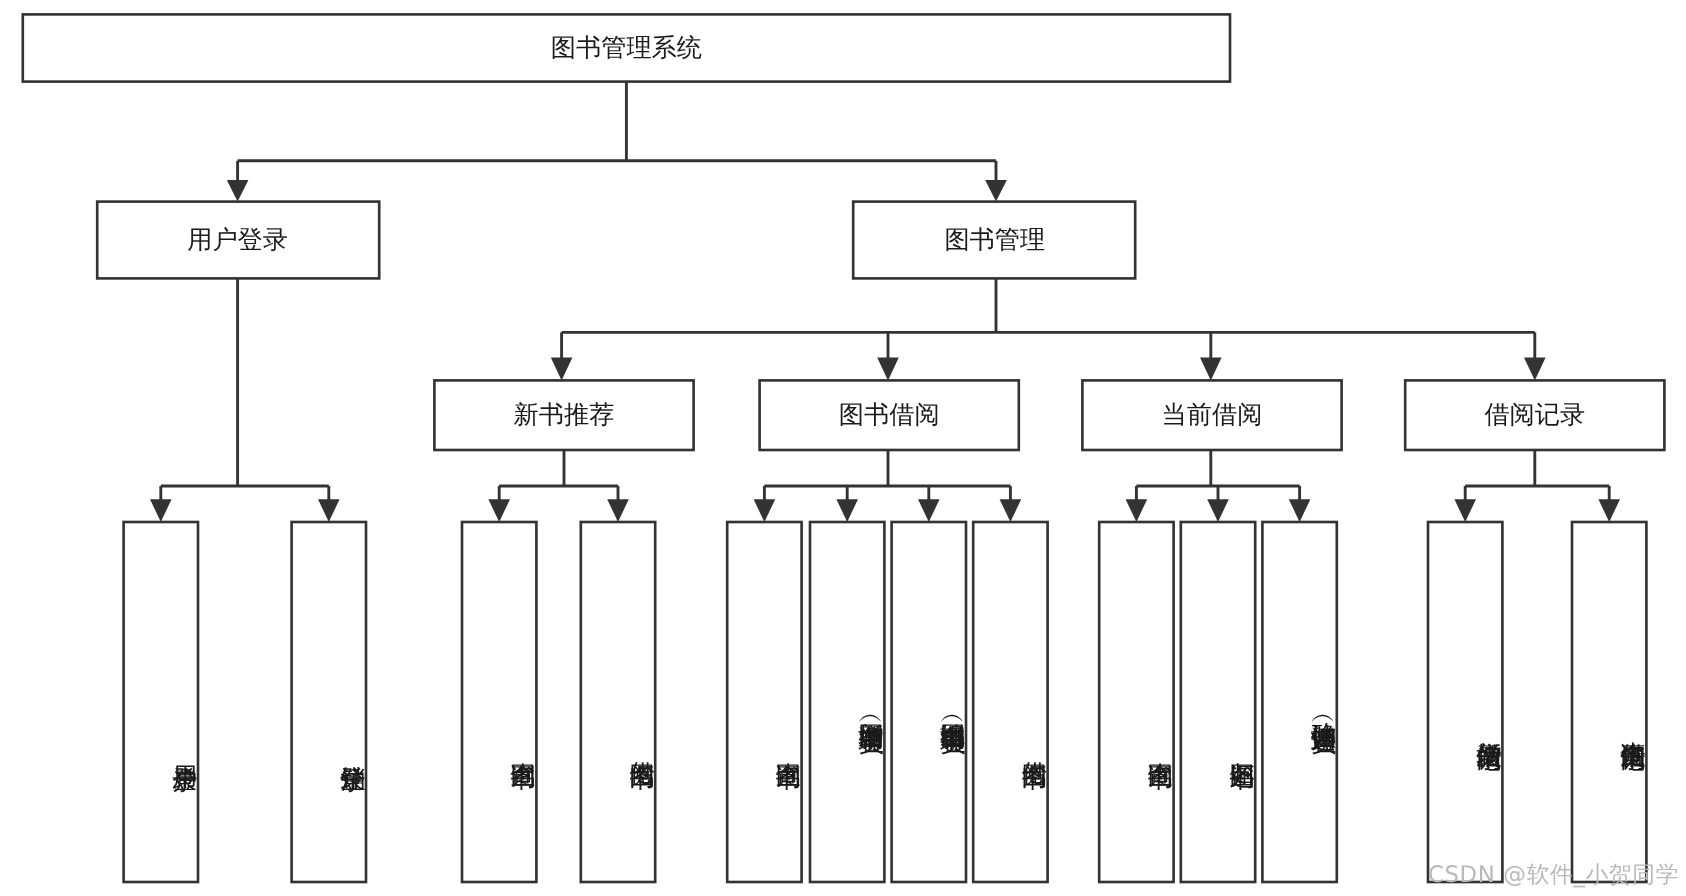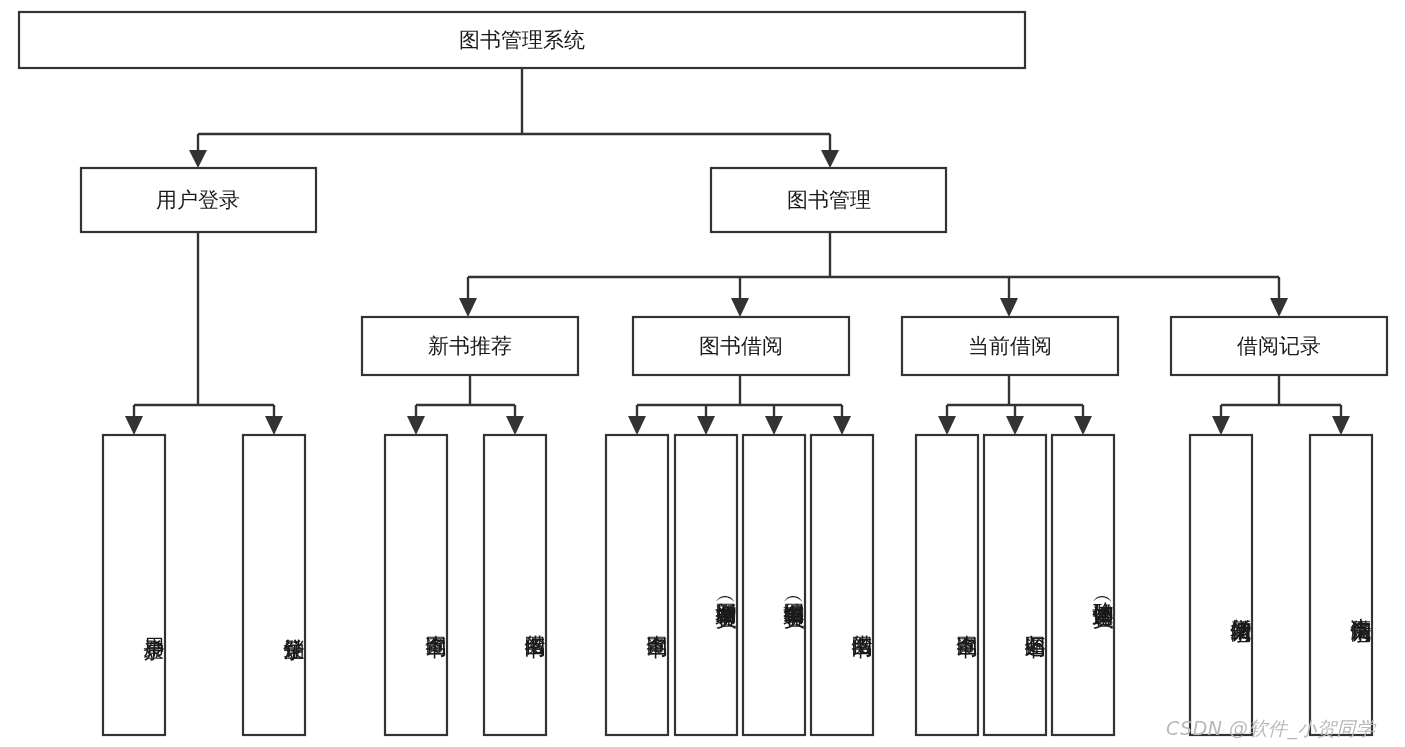--- a/index.html
+++ b/index.html
@@ -196,15 +196,15 @@
   <div class="vlabel" style="left:606px; top:505px; width:62px; height:230px;">查询图书</div>
   <div class="vlabel" style="left:675px; top:443px; width:62px; height:292px;">新增图书（管理员）</div>
   <div class="vlabel" style="left:743px; top:443px; width:62px; height:292px;">编辑图书（管理员）</div>
   <div class="vlabel" style="left:811px; top:505px; width:62px; height:230px;">借阅图书</div>
   <div class="vlabel" style="left:916px; top:505px; width:62px; height:230px;">查询图书</div>
   <div class="vlabel" style="left:984px; top:505px; width:62px; height:230px;">归还图书</div>
   <div class="vlabel" style="left:1052px; top:443px; width:62px; height:292px;">确认归还（管理员）</div>
   <div class="vlabel" style="left:1190px; top:473px; width:62px; height:262px;">新增借阅记录</div>
   <div class="vlabel" style="left:1310px; top:473px; width:62px; height:262px;">查询借阅记录</div>
 
-  <div class="watermark" style="left:1166px; top:716px;font-style:italic;">CSDN @软件_小贺同学</div>
+  <div class="watermark" style="left:1190px; top:716px;">CSDN @软件_小贺同学</div>
 
 </div>
 
 </body></html>

